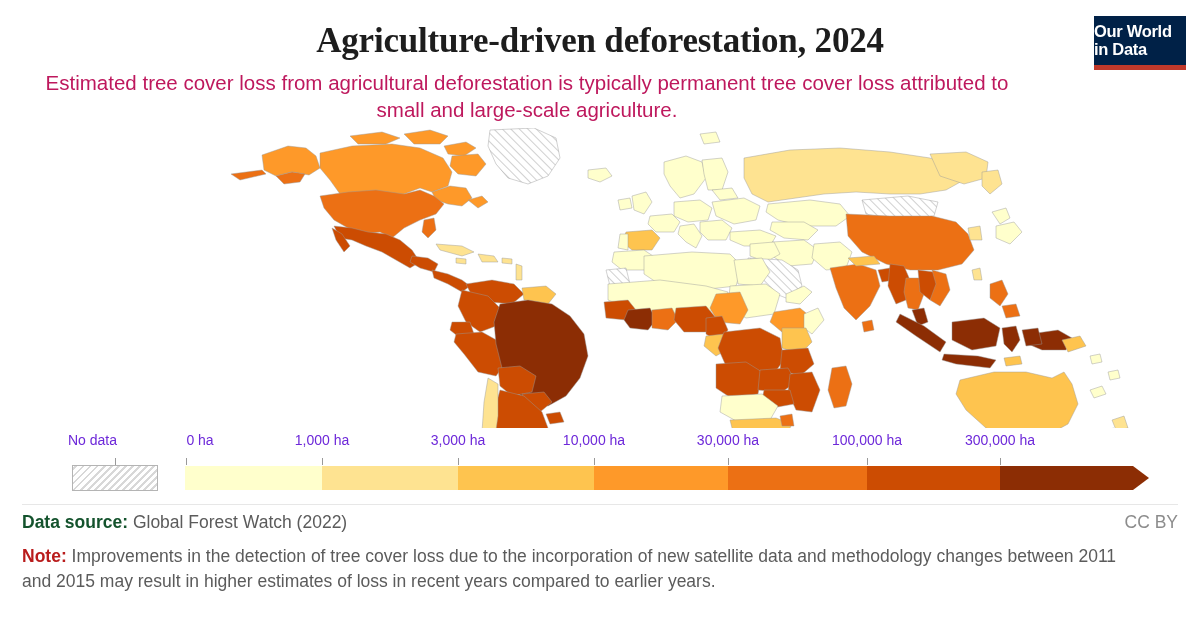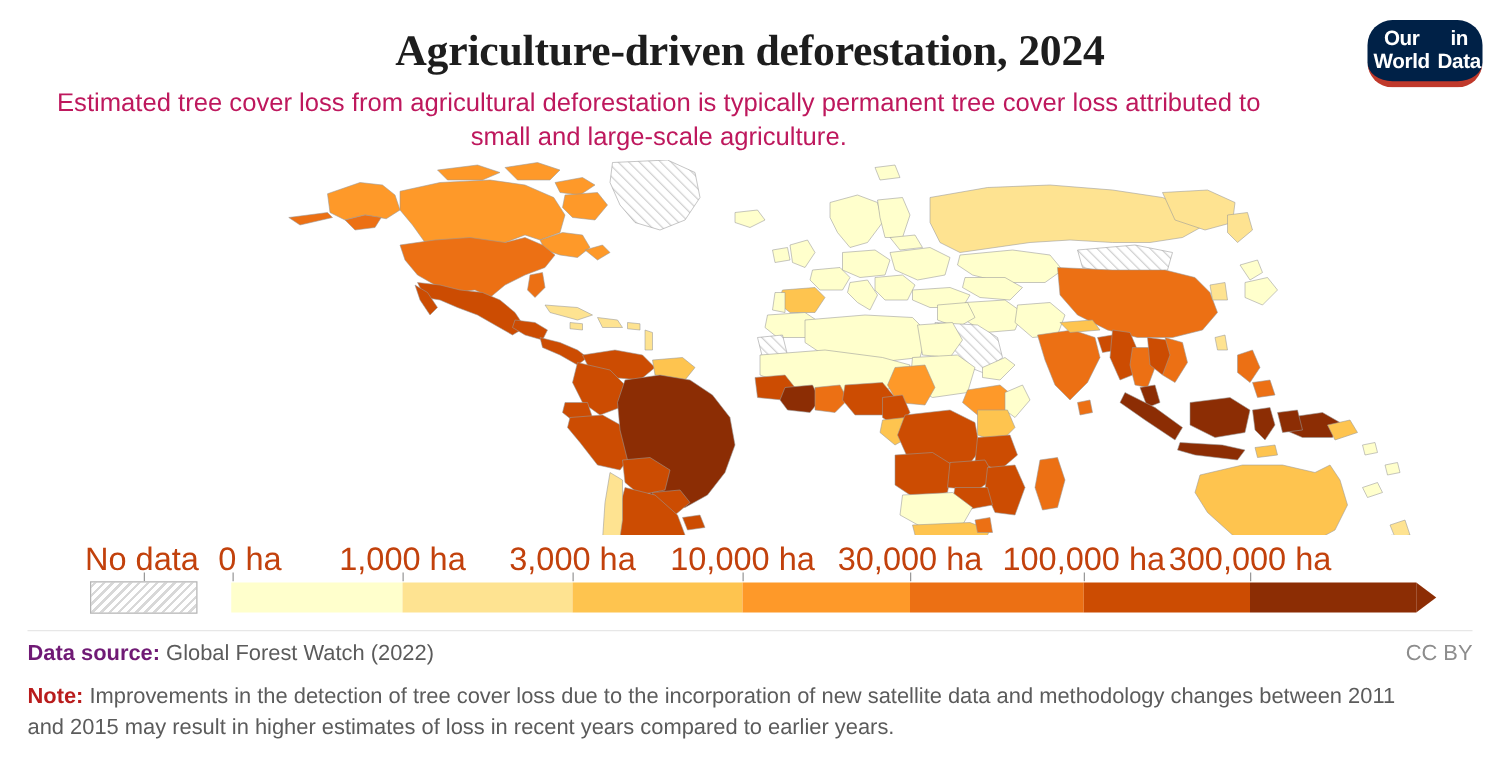--- a/index.html
+++ b/index.html
@@ -59,24 +59,24 @@
   .owid-logo {
     position: absolute;
     right: 14px;
     top: 16px;
     width: 92px;
     height: 54px;
     background: #002147;
     border-bottom: 5px solid #c0392b;
     box-sizing: border-box;
     display: flex;
-    align-items: center;
+    flex-direction: column;
+    align-items: flex-start;
     justify-content: center;
     line-height: 1.04;
-    border-radius: 20px;
   }
   .owid-logo span {
     display: block;
     color: #ffffff;
     font-family: "Liberation Sans", sans-serif;
     font-weight: bold;
     font-size: 16.5px;
     letter-spacing: -0.3px;
     text-align: center;
   }
@@ -111,22 +111,22 @@
   .legend-labels {
     position: absolute;
     left: 0;
     top: 0;
     width: 1200px;
     height: 26px;
   }
   .legend-label {
     position: absolute;
     font-family: "Liberation Sans", sans-serif;
-    font-size: 26px;
-    color: #c2410c;
+    font-size: 14px;
+    color: #6d28d9;
     white-space: nowrap;
     transform: translateX(-50%);
     top: 0;
   }
   .legend-label.nodata-label {
     transform: none;
   }
   .legend-tick {
     position: absolute;
     width: 1px;
@@ -194,21 +194,21 @@
   }
   .source-text {
     position: absolute;
     left: 0;
     top: 0;
     font-size: 17.5px;
     color: #5b5b5b;
     font-family: "Liberation Sans", sans-serif;
   }
   .source-text b {
-    color: #701a75;
+    color: #14532d;
     font-weight: bold;
     text-align: right;
   }
   .cc-by {
     position: absolute;
     right: 0;
     top: 0;
     font-size: 17.5px;
     color: #8c8c8c;
     font-family: "Liberation Sans", sans-serif;

